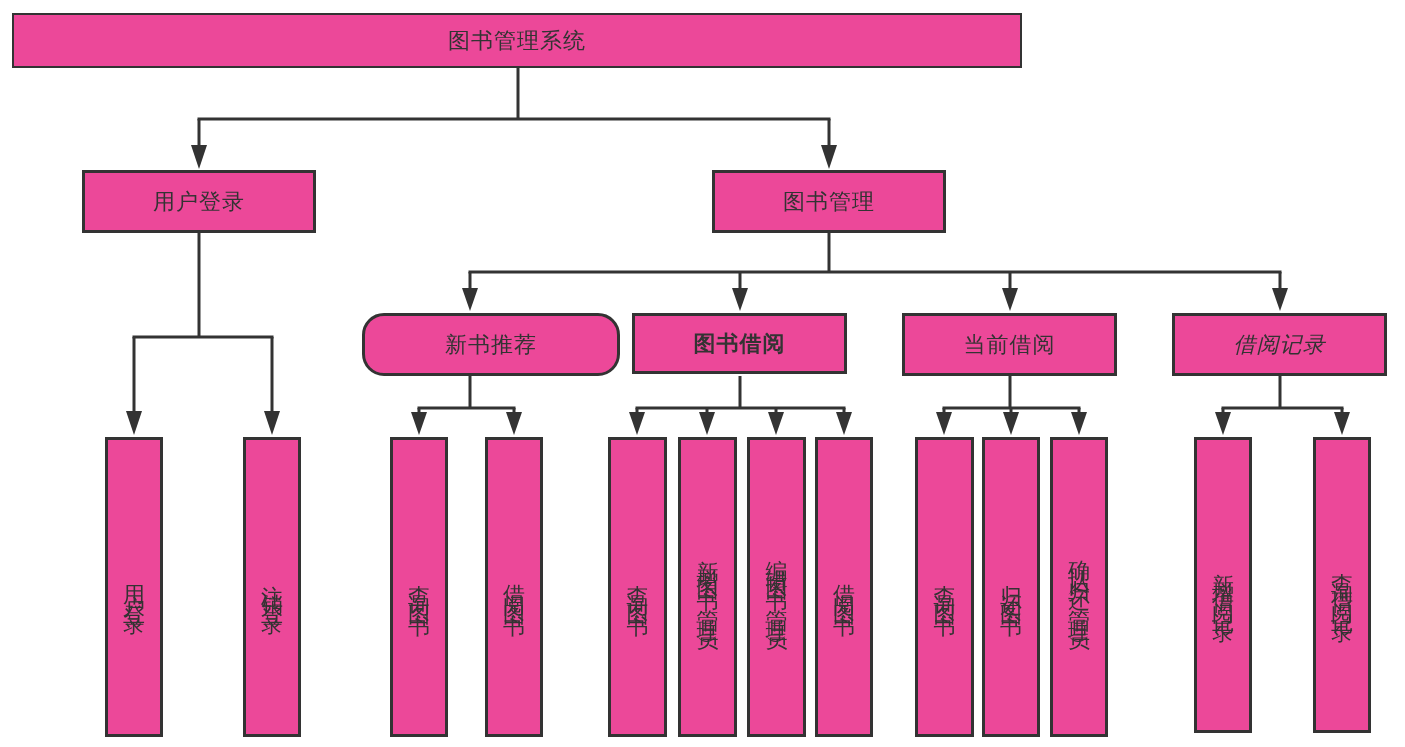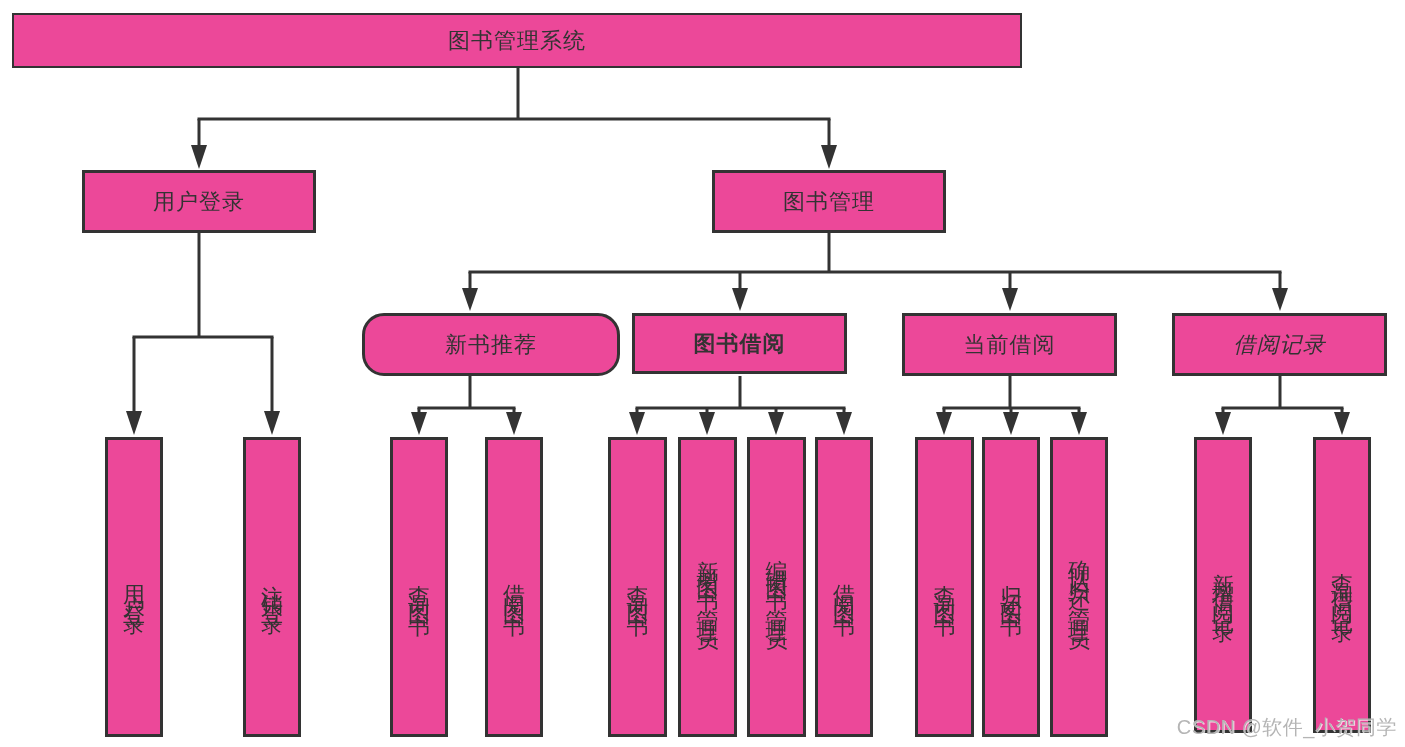--- a/index.html
+++ b/index.html
@@ -180,15 +180,14 @@
     <span class="vlabel">确认归还（管理员）</span>
   </div>
 
   <div class="box vbox" style="left:1194px; top:437px; width:58px; height:296px;">
     <span class="vlabel">新增借阅记录</span>
   </div>
   <div class="box vbox" style="left:1313px; top:437px; width:58px; height:296px;">
     <span class="vlabel">查询借阅记录</span>
   </div>
 
-  <div class="watermark">CSDN @软件_小贺同学</div>
 
 </div>
 
 </body></html>

